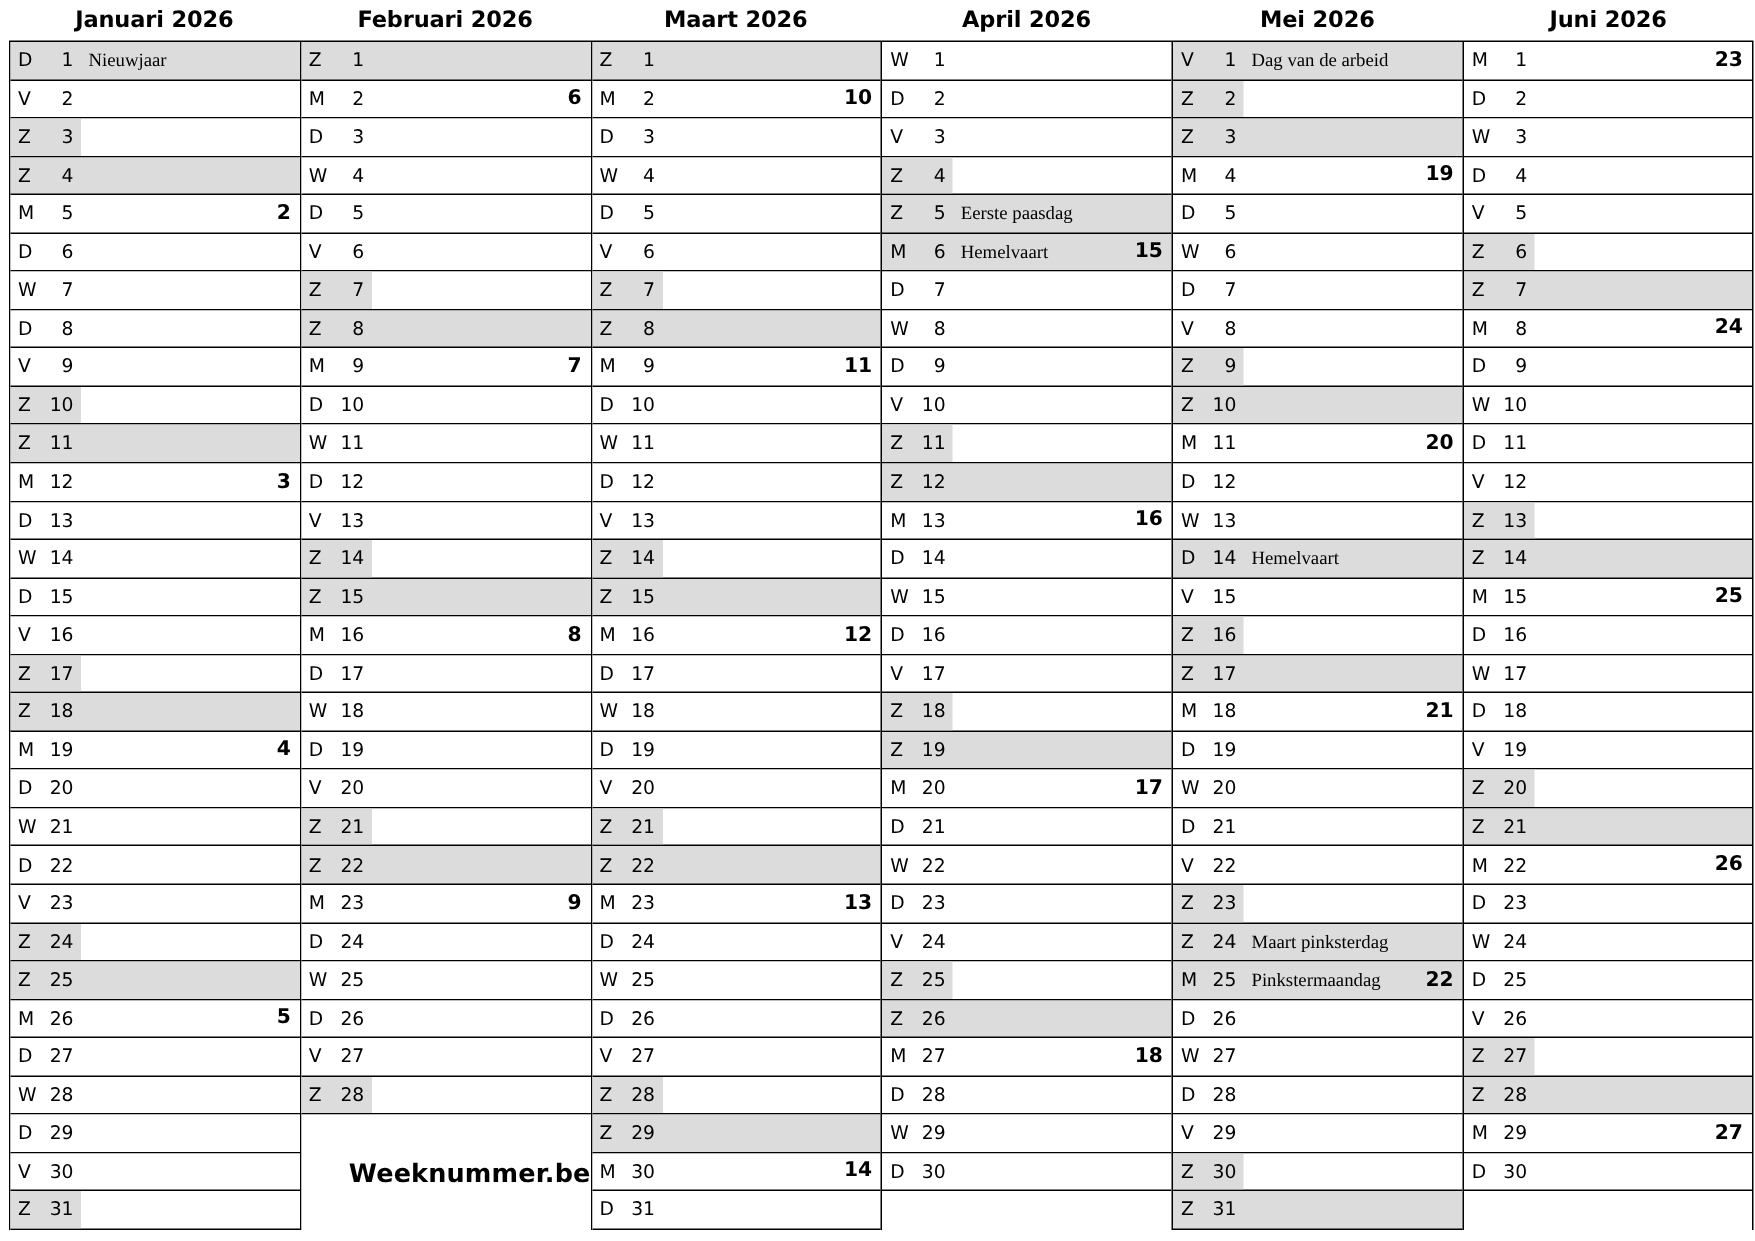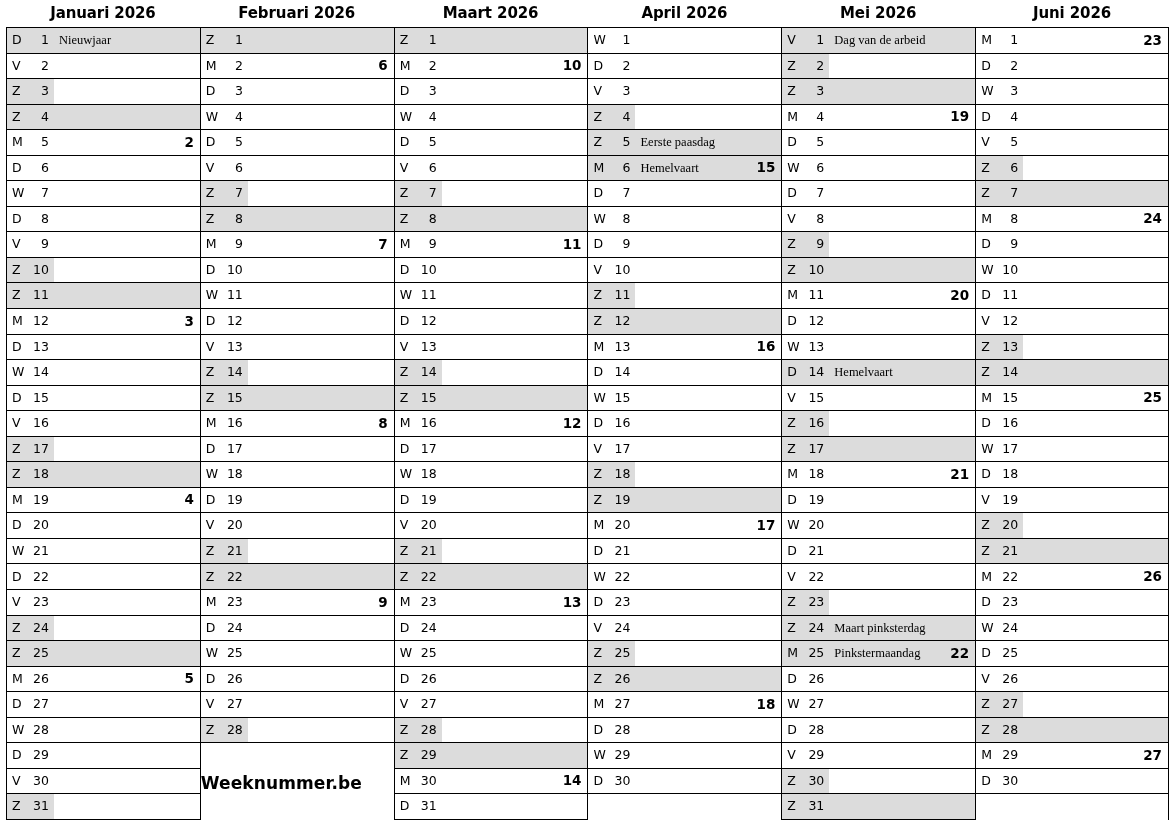--- a/index.html
+++ b/index.html
@@ -105,21 +105,21 @@
     right: 6px;
     font-size: 13.5px;
     font-weight: bold;
     line-height: 1;
   }
   
   .brand-block {
     position: absolute;
     left: 0;
     width: 100%;
-    text-align: left;
+    text-align: right;
     font-size: 17px;
     font-weight: bold;
     letter-spacing: 0.1px;
     pointer-events: none;
   }
 </style>
 </head>
 <body>
 
 <div id="calendar-root">

